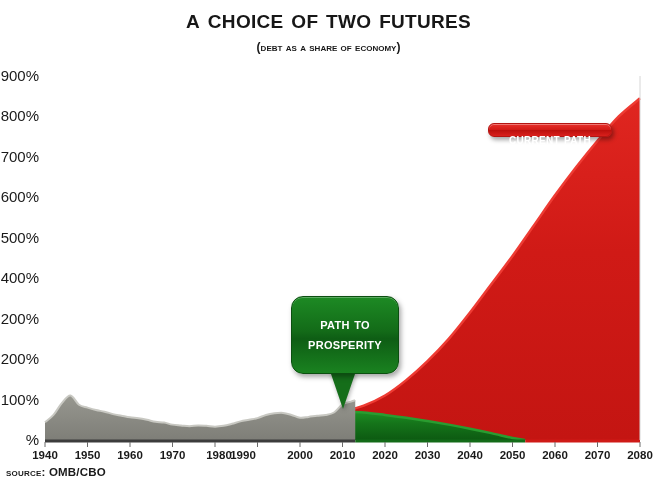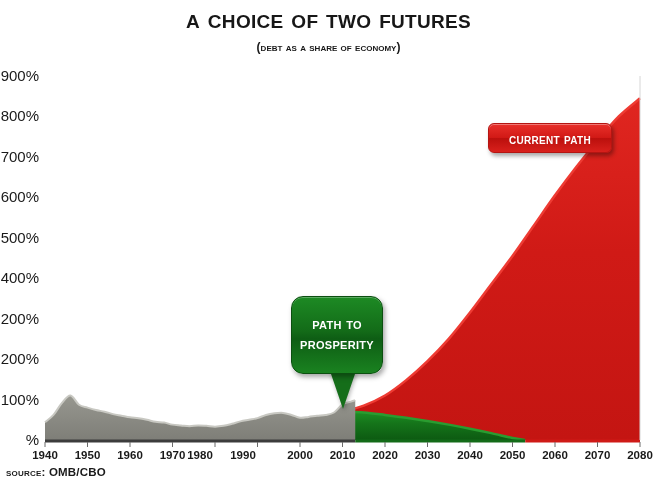--- a/index.html
+++ b/index.html
@@ -120,33 +120,33 @@
     font-variant: small-caps;
     text-transform: lowercase;
     text-align: center;
     letter-spacing: 0.3px;
   }
 
   .callout-current {
     left: 488px;
     top: 123px;
     width: 124px;
-    height: 30px;
+    height: 14px;
     border-radius: 6px;
     font-size: 14px;
     line-height: 30px;
     background: linear-gradient(180deg, #e8302b 0%, #d21a16 48%, #bb100d 52%, #d9201c 100%);
     border: 1px solid #b41512;
     box-shadow: 2px 3px 4px rgba(0,0,0,0.35), inset 0 1px 0 rgba(255,255,255,0.35);
   }
 
   .callout-prosperity {
     left: 291px;
     top: 296px;
-    width: 92px;
+    width: 108px;
     height: 78px;
     border-radius: 12px;
     font-size: 15px;
     line-height: 20px;
     padding-top: 17px;
     background: linear-gradient(180deg, #1d8a24 0%, #136b18 45%, #0e5d14 55%, #1a8220 100%);
     border: 1px solid #0b4f10;
     box-shadow: 2px 3px 5px rgba(0,0,0,0.35), inset 0 1px 0 rgba(255,255,255,0.28);
     z-index: 5;
   }
@@ -236,21 +236,21 @@
         <line x1="640" x2="640" y1="442" y2="447" stroke="#6b6b6b" stroke-width="1"></line>
         <line x1="640" x2="640" y1="76" y2="440" stroke="#d6d6d6" stroke-width="1"></line>
       </g>
   </svg>
 
   <div class="x-axis-labels" id="x-axis-labels">
       <div class="x-tick-label" style="left: 45px;">1940</div>
       <div class="x-tick-label" style="left: 87.5px;">1950</div>
       <div class="x-tick-label" style="left: 130px;">1960</div>
       <div class="x-tick-label" style="left: 172.5px;">1970</div>
-      <div class="x-tick-label" style="left: 200px;">1980</div>
+      <div class="x-tick-label" style="left: 219px;">1980</div>
       <div class="x-tick-label" style="left: 243px;">1990</div>
       <div class="x-tick-label" style="left: 300px;">2000</div>
       <div class="x-tick-label" style="left: 342.5px;">2010</div>
       <div class="x-tick-label" style="left: 385px;">2020</div>
       <div class="x-tick-label" style="left: 427.5px;">2030</div>
       <div class="x-tick-label" style="left: 470px;">2040</div>
       <div class="x-tick-label" style="left: 512.5px;">2050</div>
       <div class="x-tick-label" style="left: 555px; text-align: center;">2060</div>
       <div class="x-tick-label" style="left: 597.5px;">2070</div>
       <div class="x-tick-label" style="left: 640px;">2080</div>

